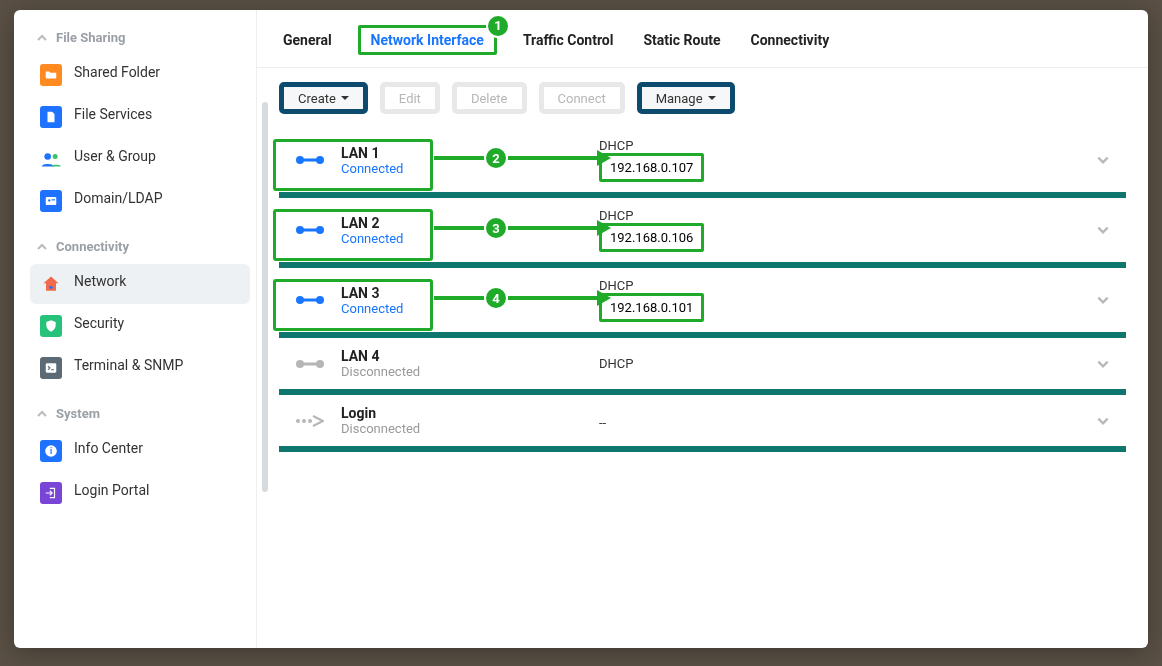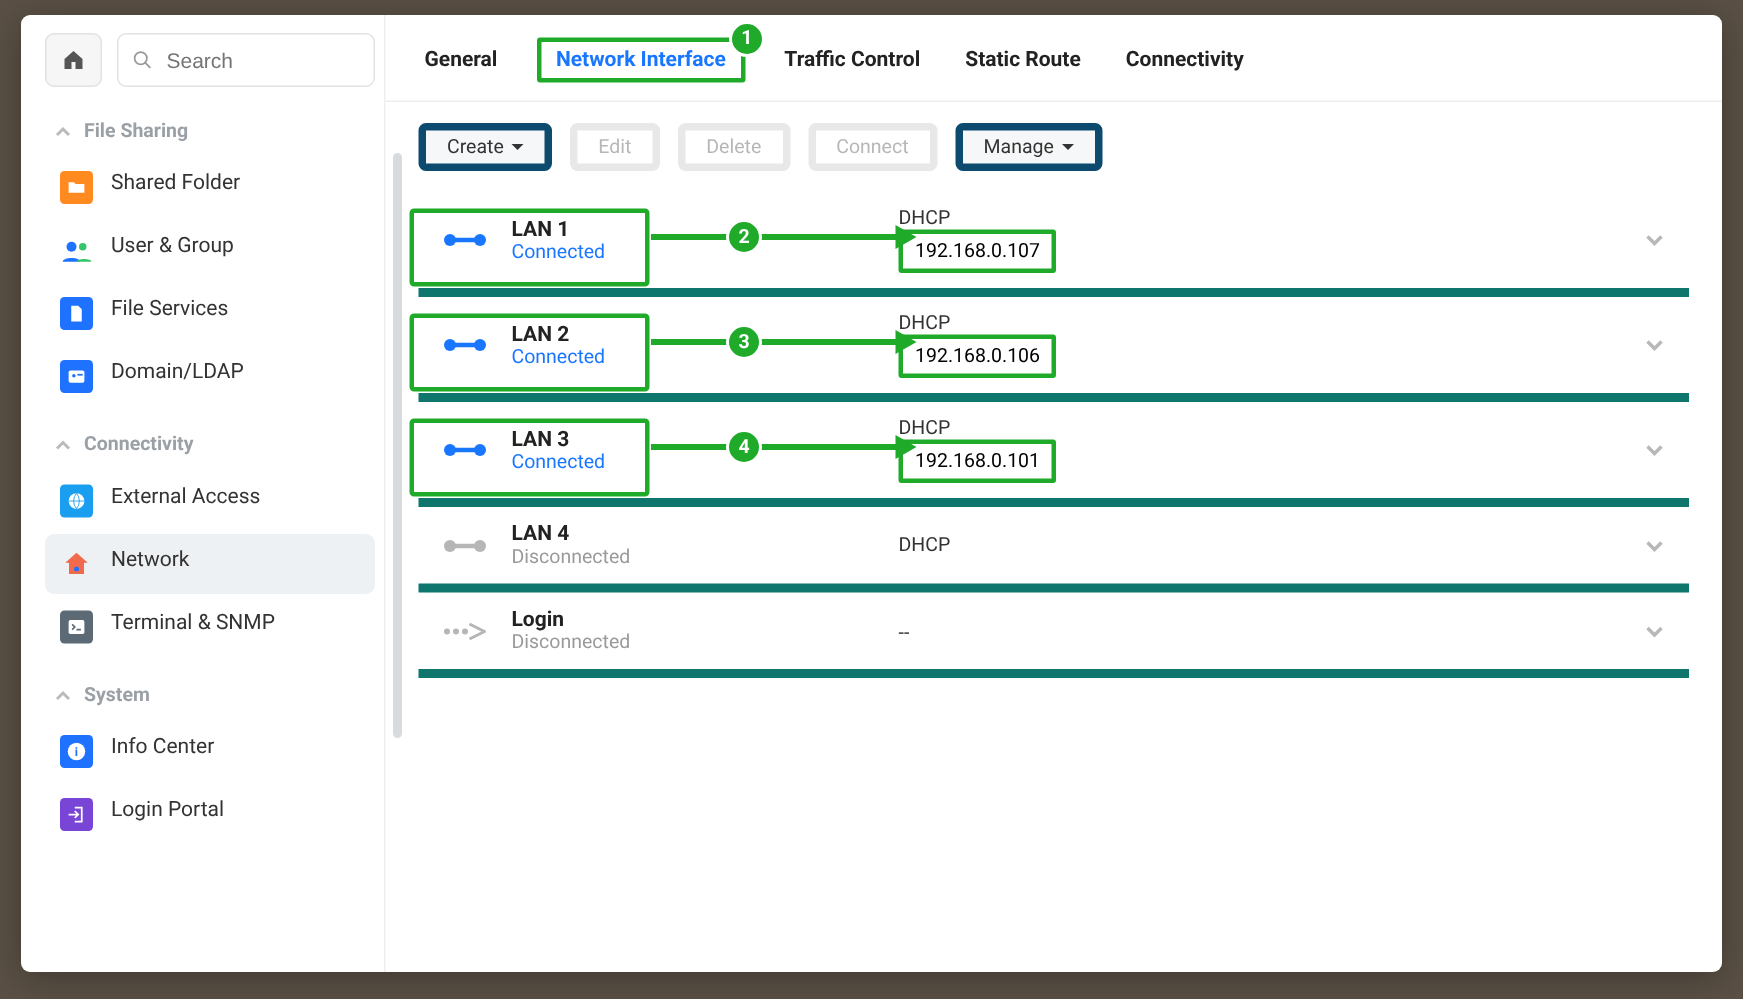--- a/index.html
+++ b/index.html
@@ -269,102 +269,87 @@
 </style>
 </head>
 <body>
 
 <div class="window">
 
 
   <div class="body">
 
     <div class="sidebar">
-      <div class="top-row">
-        <div class="home-btn">
-          <svg width="16" height="16" viewBox="0 0 24 24">
-              <path d="M3 11 L12 3 L21 11 V21 H14 V14 H10 V21 H3 Z" fill="#555"></path>
-            </svg>
-        </div>
-        <div class="search-wrap">
-          <svg width="14" height="14" viewBox="0 0 24 24">
-              <circle cx="10" cy="10" r="7" fill="none" stroke="#999" stroke-width="2"></circle>
-              <path d="M15 15 L21 21" stroke="#999" stroke-width="2"></path>
-            </svg>
-          <input class="search-input" placeholder="Search" style="">
-        </div>
-      </div>
 
       <div class="section-hdr">
         <svg width="12" height="12" viewBox="0 0 12 12">
             <path d="M2 8 L6 4 L10 8" fill="none" stroke="#bbb" stroke-width="2"></path>
           </svg>
         <span>File Sharing</span>
       </div>
       <div class="nav-item">
         <div class="nav-icon" style="background:#ff8a1f">
           <svg width="14" height="14" viewBox="0 0 24 24">
               <path d="M3 6h6l2 2h10v10H3z" fill="#fff"></path>
             </svg>
         </div>
         <span>Shared Folder</span>
+      </div>
+      <div class="nav-item">
+        <div class="nav-icon" style="background:#1e72ff">
+          <svg width="14" height="14" viewBox="0 0 24 24">
+              <path d="M6 3h8l4 4v14H6z" fill="#fff"></path>
+            </svg>
+        </div>
+        <span>File Services</span>
       </div>
       <div class="nav-item">
         <div class="nav-icon" style="background:transparent">
           <svg width="20" height="20" viewBox="0 0 24 24">
               <circle cx="8" cy="9" r="4" fill="#1e72ff"></circle>
               <path d="M1 21c0-4 14-4 14 0" fill="#1e72ff"></path>
               <circle cx="17" cy="9" r="3" fill="#37c46a"></circle>
               <path d="M12 21c0-3 12-3 12 0" fill="#37c46a"></path>
             </svg>
         </div>
         <span>User &amp; Group</span>
       </div>
       <div class="nav-item">
         <div class="nav-icon" style="background:#1e72ff">
           <svg width="14" height="14" viewBox="0 0 24 24">
-              <path d="M6 3h8l4 4v14H6z" fill="#fff"></path>
-            </svg>
-        </div>
-        <span>File Services</span>
-      </div>
-      <div class="nav-item">
-        <div class="nav-icon" style="background:#1e72ff">
-          <svg width="14" height="14" viewBox="0 0 24 24">
               <rect x="3" y="5" width="18" height="14" rx="2" fill="#fff"></rect>
               <circle cx="9" cy="11" r="2" fill="#1e72ff"></circle>
               <rect x="13" y="9" width="6" height="2" fill="#1e72ff"></rect>
             </svg>
         </div>
         <span>Domain/LDAP</span>
       </div>
 
       <div class="section-hdr" style="margin-top:10px">
         <svg width="12" height="12" viewBox="0 0 12 12">
             <path d="M2 8 L6 4 L10 8" fill="none" stroke="#bbb" stroke-width="2"></path>
           </svg>
         <span>Connectivity</span>
       </div>
-      <div class="nav-item">
-        <div class="nav-icon" style="background:#199ef0">
-          <svg width="14" height="14" viewBox="0 0 24 24">
-              <circle cx="12" cy="12" r="9" fill="#fff"></circle>
-              <path d="M3 12h18M12 3a14 14 0 010 18M12 3a14 14 0 000 18" stroke="#199ef0" fill="none"></path>
-            </svg>
-        </div>
-        <span>External Access</span>
-      </div>
       <div class="nav-item active">
         <div class="nav-icon" style="background:transparent">
           <svg width="20" height="20" viewBox="0 0 24 24">
               <path d="M12 3l9 8h-3v9H6v-9H3z" fill="#f06a4b"></path>
               <circle cx="12" cy="16" r="2" fill="#1e72ff"></circle>
             </svg>
         </div>
         <span>Network</span>
+      </div>
+      <div class="nav-item">
+        <div class="nav-icon" style="background:#26c27a">
+          <svg width="14" height="14" viewBox="0 0 24 24">
+              <path d="M12 2l8 3v6c0 5-4 9-8 11-4-2-8-6-8-11V5z" fill="#fff"></path>
+            </svg>
+        </div>
+        <span>Security</span>
       </div>
       <div class="nav-item">
         <div class="nav-icon" style="background:#5c6a75">
           <svg width="14" height="14" viewBox="0 0 24 24">
               <rect x="3" y="4" width="18" height="16" rx="2" fill="#fff"></rect>
               <path d="M7 9l3 3-3 3M12 15h5" stroke="#5c6a75" stroke-width="2" fill="none"></path>
             </svg>
         </div>
         <span>Terminal &amp; SNMP</span>
       </div>

